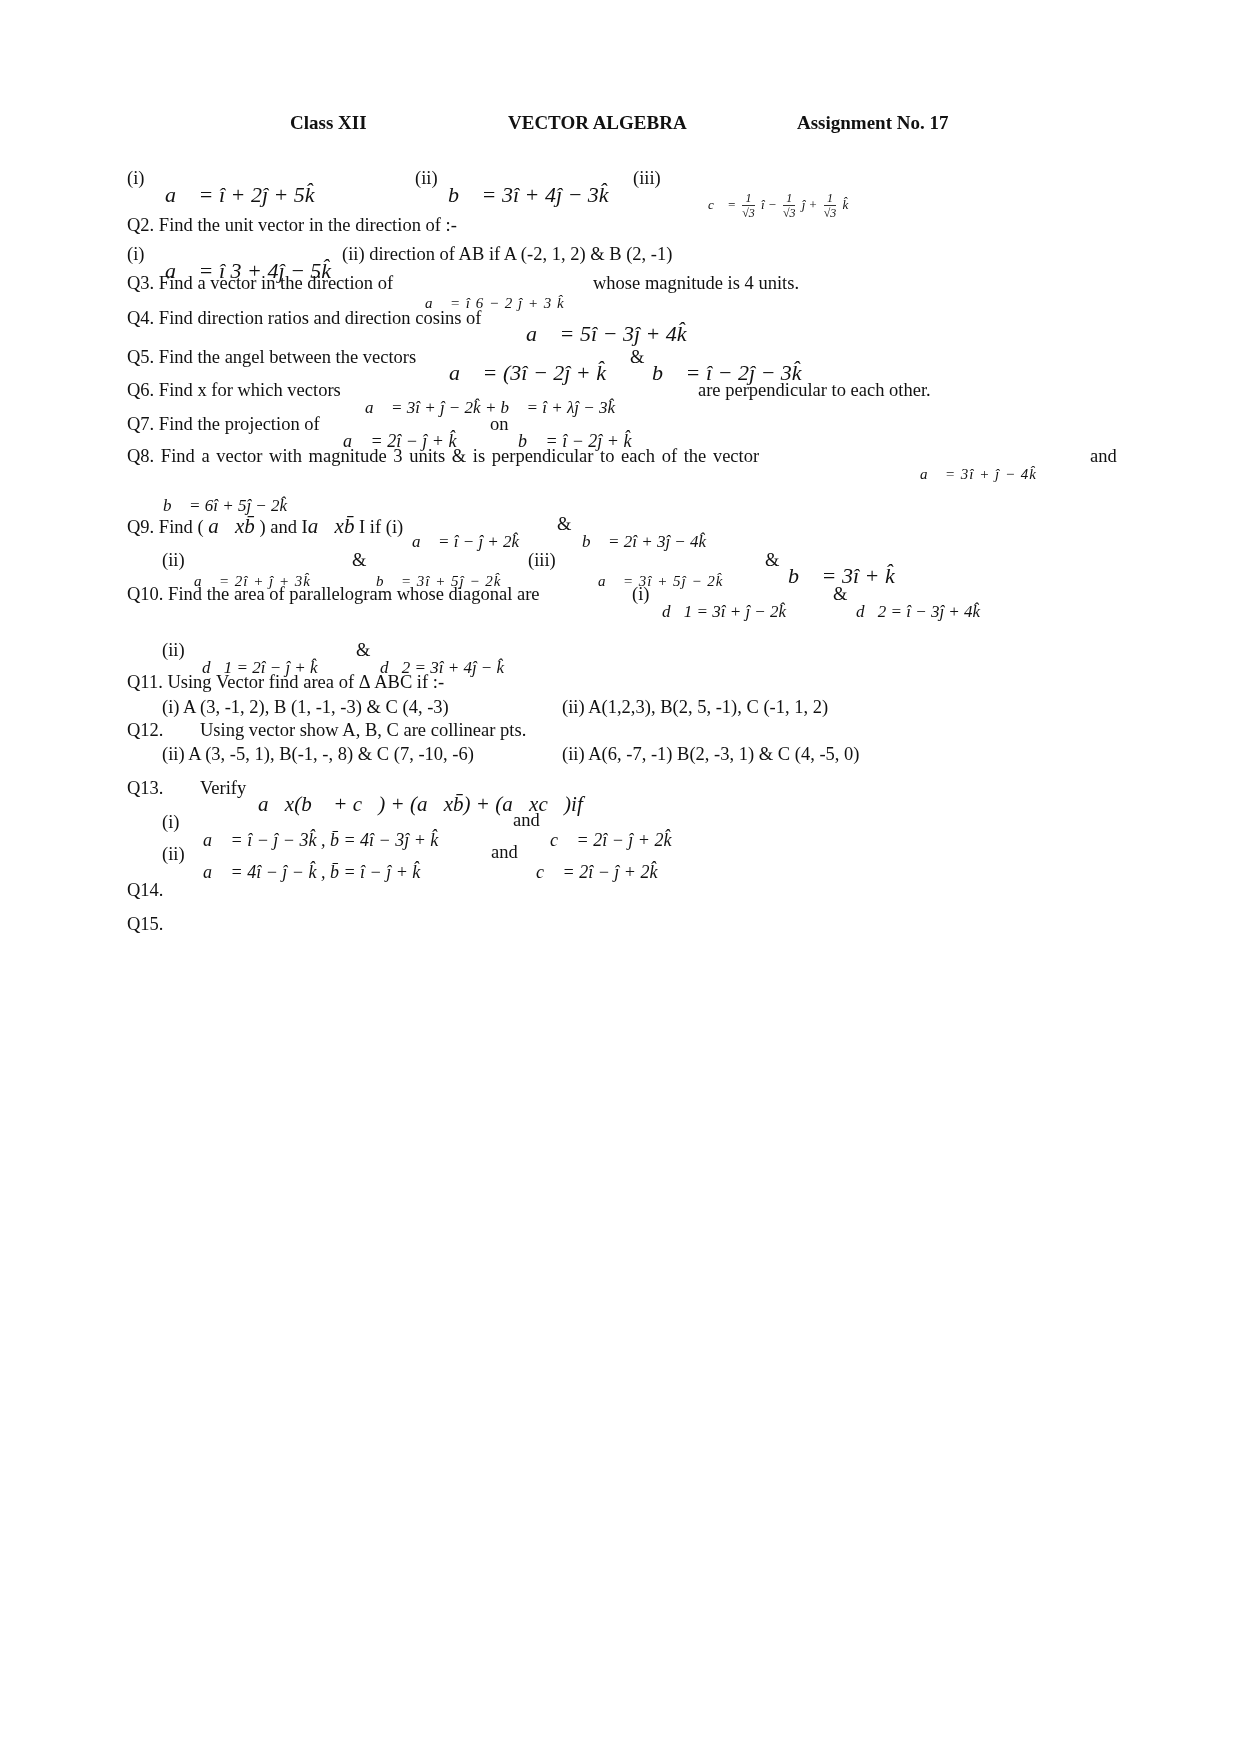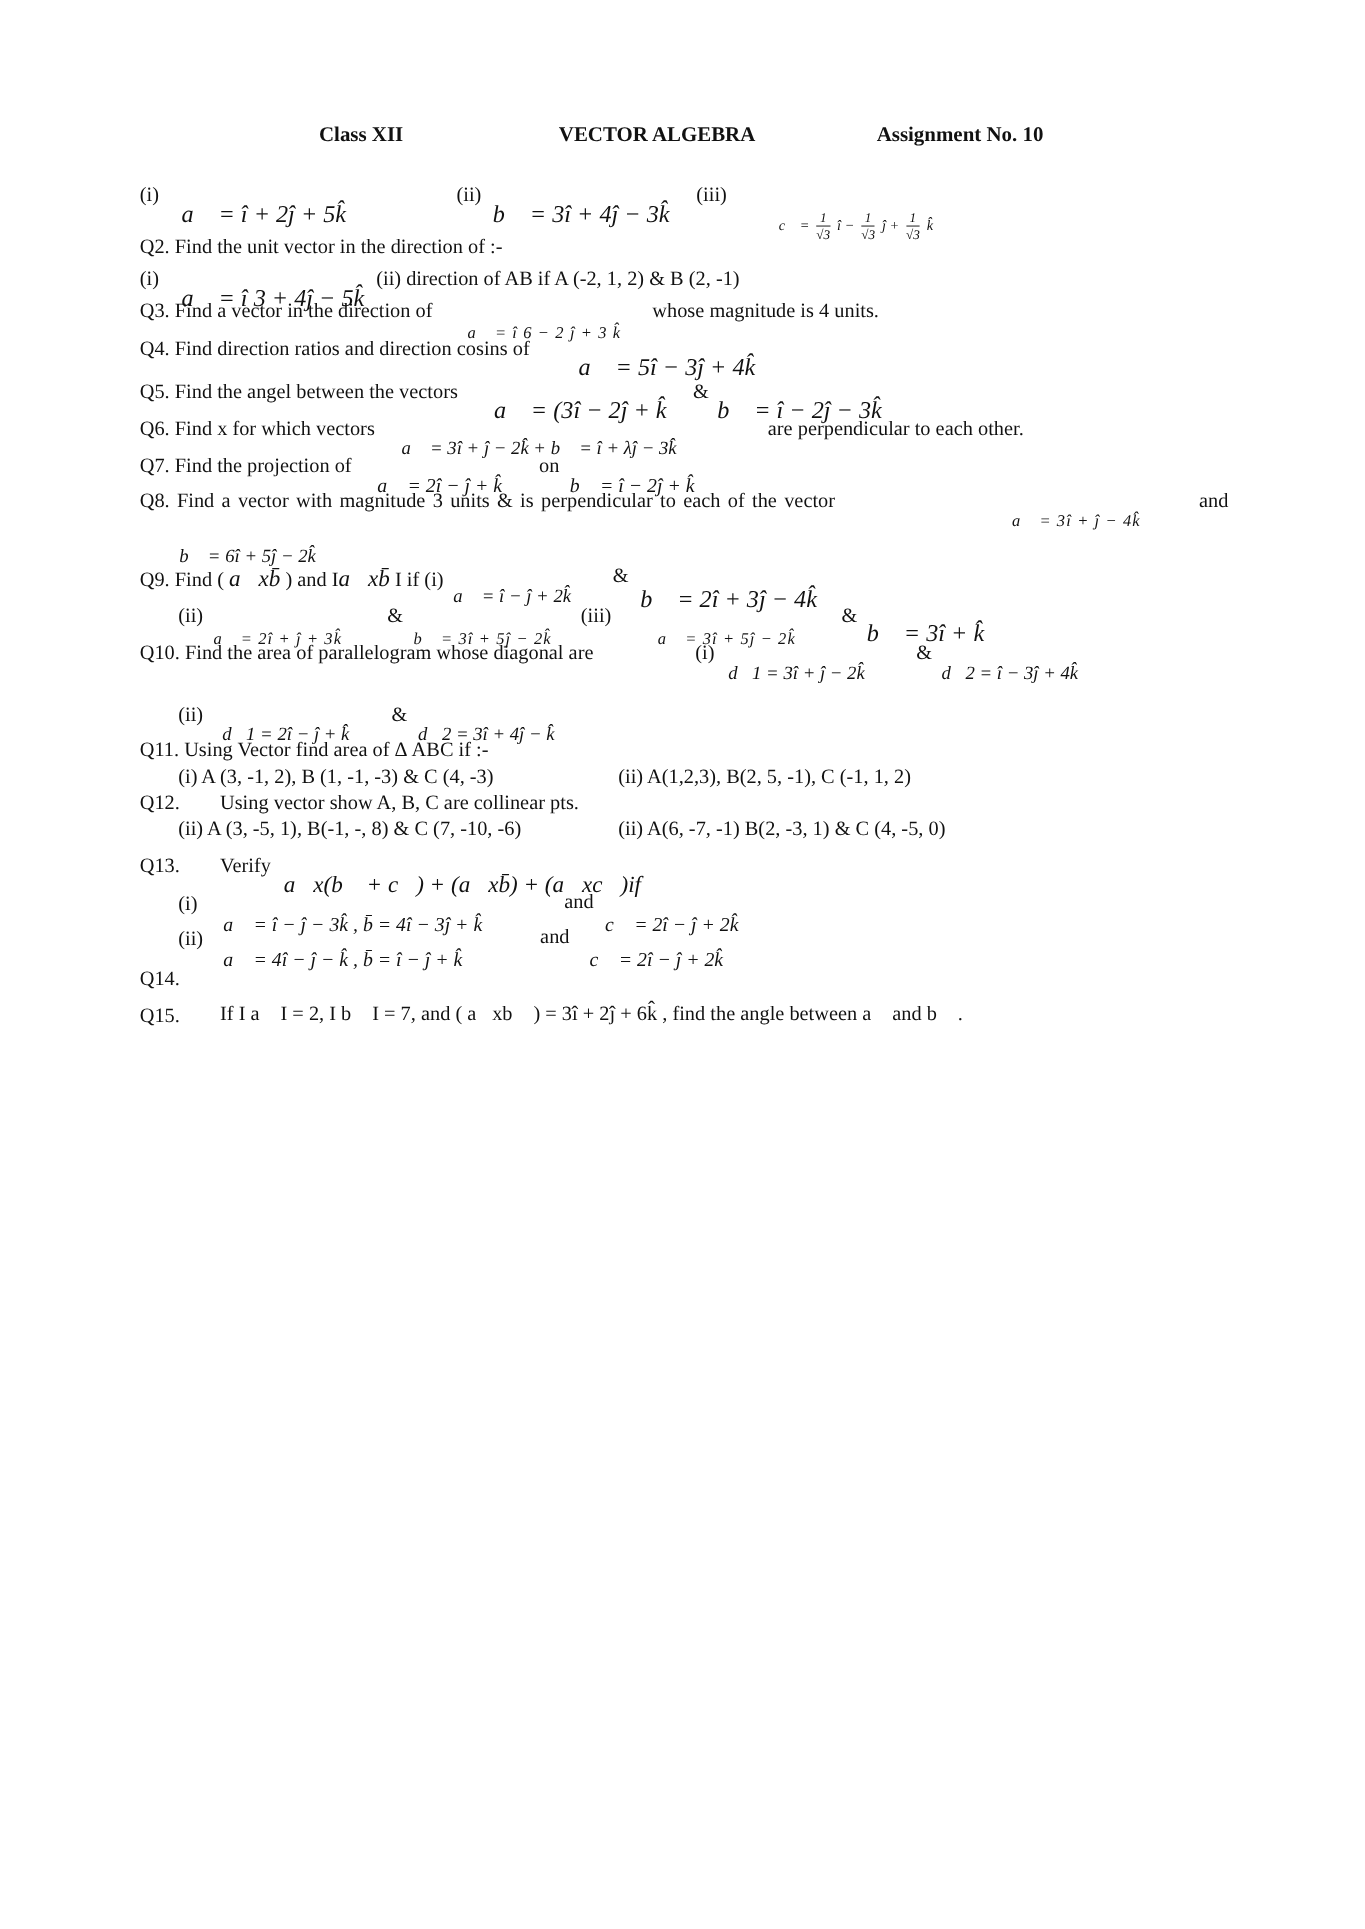--- a/index.html
+++ b/index.html
@@ -16,21 +16,21 @@
   .frac .num { display: block; border-bottom: 1px solid #333; padding: 0 3px; line-height: 13px; }
   .frac .den { display: block; line-height: 14px; }
 </style>
 </head>
 <body>
 
 <div class="page">
 
   <div class="abs hdr" style="left:290px;">Class XII</div>
   <div class="abs hdr" style="left:508px;">VECTOR ALGEBRA</div>
-  <div class="abs hdr" style="left:797px;">Assignment No. 10</div>
+  <div class="abs hdr" style="left:797px;">Assignment No. 17</div>
 
   <div class="abs line" style="left:127px; top:168px;">(i)</div>
   <div class="abs math math-lg" style="left:165px; top:164px;">a⃗ = î + 2ĵ + 5k̂</div>
   <div class="abs line" style="left:415px; top:168px;">(ii)</div>
   <div class="abs math math-lg" style="left:448px; top:164px;">b⃗ = 3î + 4ĵ − 3k̂</div>
   <div class="abs line" style="left:633px; top:168px;">(iii)</div>
   <div class="abs math" style="left:708px; top:174px; font-size:13px;">
     <span>c⃗  =</span>
     <span class="frac"><span class="num">1</span><span class="den">√3</span></span>
     <span>î  −</span>
@@ -72,21 +72,21 @@
   <div class="abs math" style="left:163px; top:478px; font-size:17px;">b⃗ = 6î + 5ĵ − 2k̂</div>
 
   <div class="abs line" style="left:127px; top:514px;">
     <span>Q9. Find (</span>
     <span class="math" style="font-size:21px;">a⃗xb̄</span>
     <span>) and I</span><span class="math" style="font-size:21px;">a⃗xb̄</span>
     <span>I if (i)</span>
   </div>
   <div class="abs math" style="left:412px; top:514px; font-size:17px;">a⃗ = î − ĵ + 2k̂</div>
   <div class="abs line" style="left:557px; top:514px;">&amp;</div>
-  <div class="abs math" style="left:582px; top:514px; font-size:22px;">b⃗ = 2î + 3ĵ − 4k̂</div>
+  <div class="abs math" style="left:582px; top:514px; font-size:17px;">b⃗ = 2î + 3ĵ − 4k̂</div>
 
   <div class="abs line" style="left:162px; top:550px;">(ii)</div>
   <div class="abs math math-sm" style="left:194px; top:555px;">a⃗ = 2î + ĵ + 3k̂</div>
   <div class="abs line" style="left:352px; top:550px;">&amp;</div>
   <div class="abs math math-sm" style="left:376px; top:555px;">b⃗ = 3î + 5ĵ − 2k̂</div>
   <div class="abs line" style="left:528px; top:550px;">(iii)</div>
   <div class="abs math math-sm" style="left:598px; top:555px;text-align:center;">a⃗ = 3î + 5ĵ − 2k̂</div>
   <div class="abs line" style="left:765px; top:550px;">&amp;</div>
   <div class="abs math math-lg" style="left:788px; top:545px;">b⃗ = 3î + k̂</div>
 
@@ -120,15 +120,14 @@
   <div class="abs math" style="left:550px; top:812px; font-size:18px;">c⃗ = 2î − ĵ + 2k̂</div>
 
   <div class="abs line" style="left:162px; top:844px;">(ii)</div>
   <div class="abs math" style="left:203px; top:844px; font-size:18px;">a⃗ = 4î − ĵ − k̂ , b̄ = î − ĵ + k̂</div>
   <div class="abs line" style="left:491px; top:842px;">and</div>
   <div class="abs math" style="left:536px; top:844px; font-size:18px;">c⃗ = 2î − ĵ + 2k̂</div>
 
   <div class="abs line" style="left:127px; top:880px;">Q14.</div>
 
   <div class="abs line" style="left:127px; top:914px;">Q15.</div>
-  <div class="abs line" style="left:200px; top:912px;">If I a⃗ I = 2, I b⃗ I = 7, and ( a⃗xb⃗ ) = 3î + 2ĵ + 6k̂ , find the angle between  a⃗  and  b⃗ .</div>
 
 </div>
 
 </body></html>

